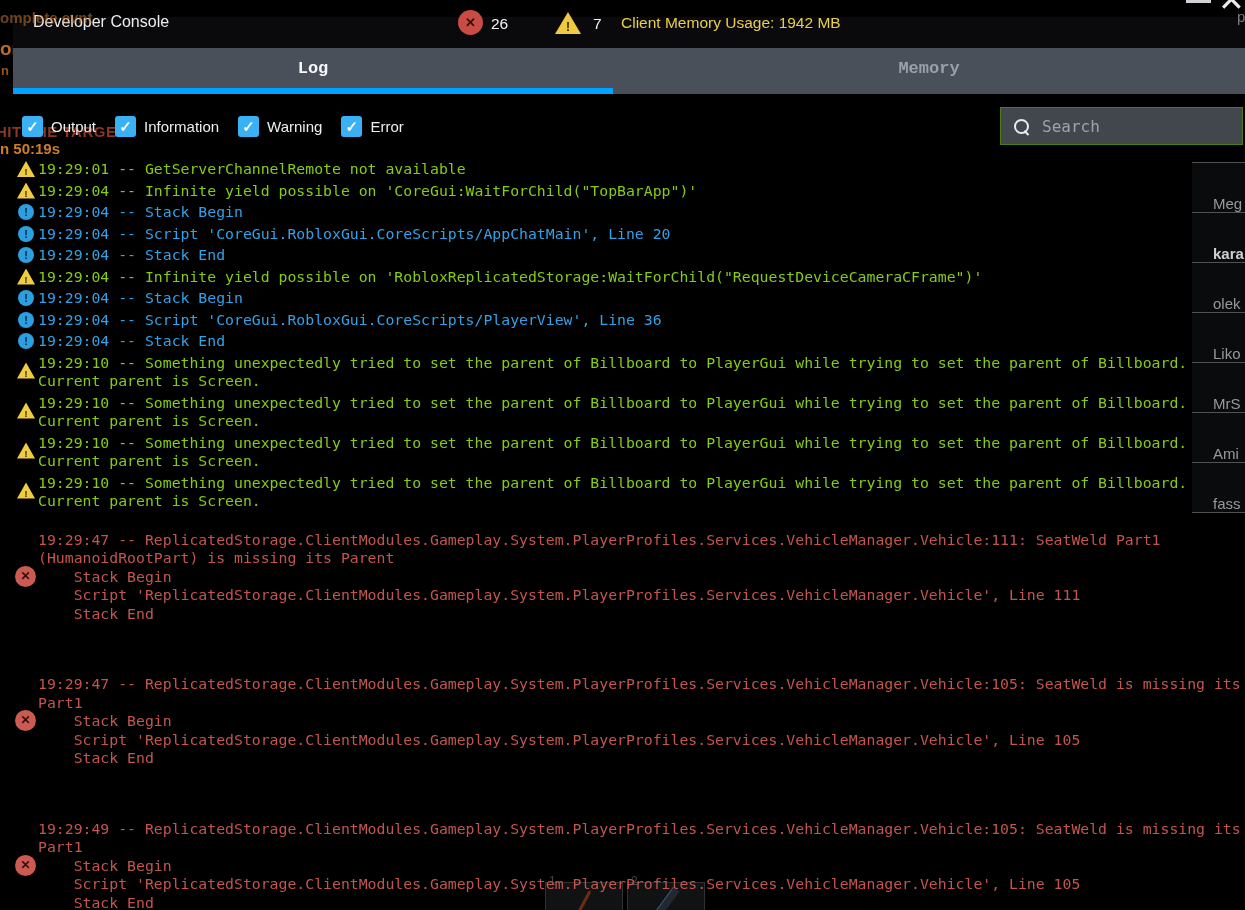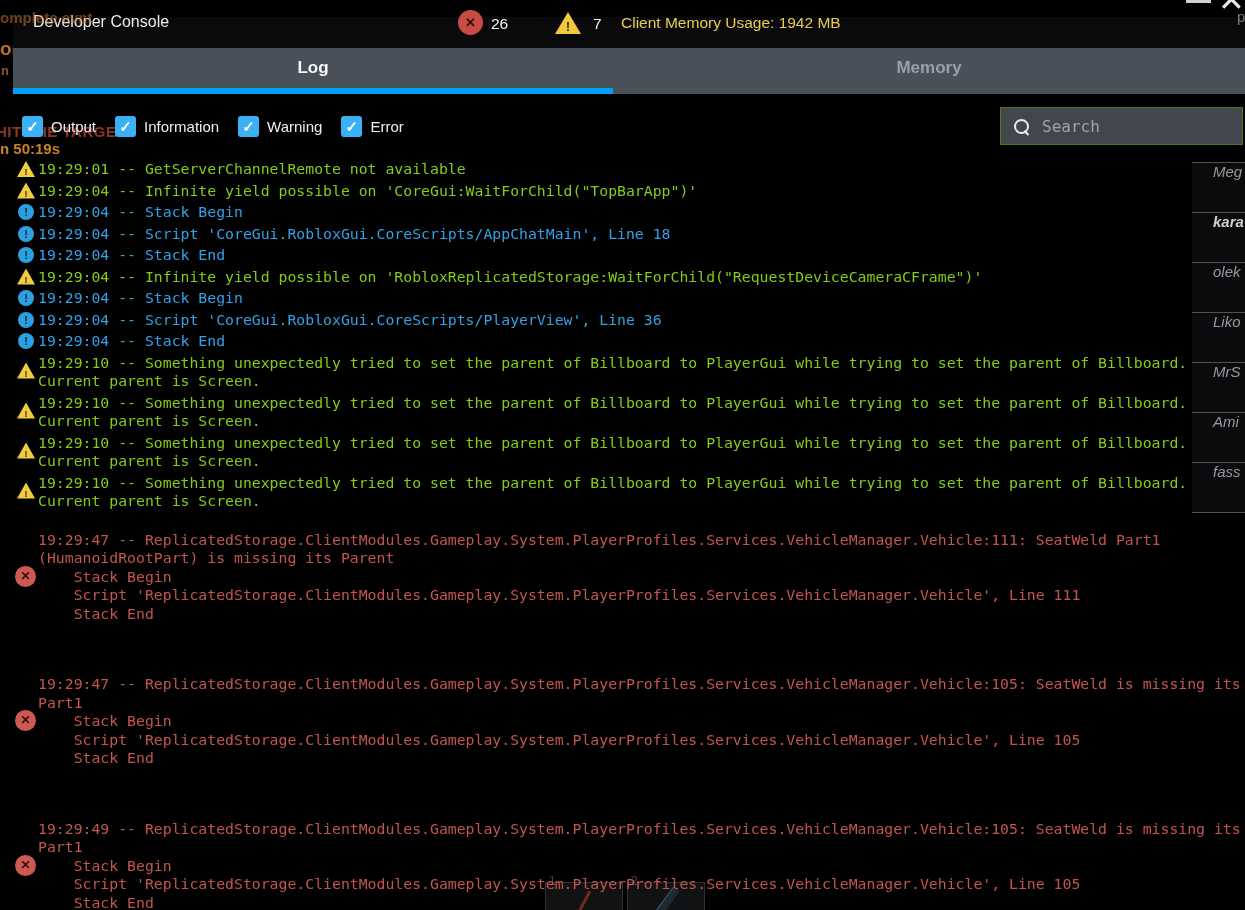--- a/index.html
+++ b/index.html
@@ -10,22 +10,22 @@
   
   .frag{position:absolute;z-index:1;white-space:pre;}
   .frag-event{left:0;top:9px;font-size:15px;font-weight:bold;color:rgba(196,118,52,0.55);z-index:3;}
   .frag-or{left:0;top:38px;font-size:19px;font-weight:bold;color:rgba(214,128,52,0.85);}
   .frag-n{left:1px;top:63px;font-size:13px;font-weight:bold;color:rgba(180,105,45,0.8);}
   .frag-target{left:-4px;top:123px;font-size:15px;font-weight:bold;letter-spacing:0.5px;color:rgba(148,58,38,0.95);}
   .frag-count{left:0;top:140px;font-size:15px;font-weight:bold;color:rgba(226,140,46,0.9);}
   .frag-prof{left:1206px;top:8px;font-size:15px;color:rgba(158,160,162,0.75);z-index:3;margin-left:31px;}
 
   .leaderboard{left:1192px;top:145px;width:53px;z-index:1;}
-  .lb-row{height:49px;border-top:1px solid rgba(150,153,156,0.5);display:flex;align-items:flex-start;
-          padding-left:21px;font-size:15px;color:#97999c;background:rgba(30,31,33,0.35);font-style:italic;}
+  .lb-row{height:49px;border-top:1px solid rgba(150,153,156,0.5);display:flex;align-items:flex-end;
+          padding-left:21px;font-size:15px;color:#97999c;background:rgba(30,31,33,0.35);}
   .lb-row:last-child{border-bottom:1px solid rgba(150,153,156,0.5);}
   .lb-row.hl{color:#ced0d2;font-weight:bold;}
 
   .hotbar-slot{z-index:1;width:76px;height:44px;background:rgba(19,20,22,0.9);
                border:1px solid rgba(72,74,78,0.55);}
   .slot-1{left:545px;top:865px;}
   .slot-2{left:627px;top:865px;}
   .slot-num{position:absolute;left:3px;top:-9px;font-size:12px;color:rgba(165,165,165,0.4);}
   .cane-shape{position:absolute;left:34px;top:6px;width:3px;height:36px;background:#7e3113;
               transform:rotate(28deg);border-radius:2px;opacity:0.85;}
@@ -43,21 +43,21 @@
               clip-path:polygon(50% 0,100% 100%,0 100%);background:#efc93e;color:#33270a;
               text-align:center;line-height:30px;font-size:12px;font-weight:bold;}
   .badge-warn-count{position:absolute;left:580px;top:-2px;font-size:15.5px;color:#f2f3f4;}
   .mem-usage{position:absolute;left:608px;top:-3px;font-size:15.5px;color:#e9cd4d;white-space:pre;}
   .win-min{position:absolute;left:1186px;top:0;width:25px;height:3px;background:#cfd2d4;z-index:3;}
   .win-close{position:absolute;left:1218px;top:-16px;font-size:32px;color:#ebebeb;z-index:3;
              font-family:"DejaVu Sans",sans-serif;line-height:32px;}
 
   .tabbar{left:13px;top:31px;width:1232px;height:46px;background:#4a5059;z-index:2;}
   .tab{position:absolute;top:0;height:40px;display:flex;align-items:center;justify-content:center;
-       font-size:17px;font-weight:bold;}
+       font-size:17px;font-weight:bold;font-family:Liberation Mono, monospace;}
   .tab-log{left:0;width:600px;color:#f7f8f9;}
   .tab-memory{left:600px;width:632px;color:#99a0a9;}
   .tab-underline{position:absolute;left:0;top:40px;width:600px;height:6px;background:#00a2ff;}
 
   .filterbar{left:22px;top:97px;height:24px;display:flex;align-items:center;z-index:2;}
   .filter-item{display:flex;align-items:center;margin-right:19px;cursor:default;}
   .checkbox{width:21px;height:21px;border-radius:3px;background:#3ab0f5;color:#fff;
             text-align:center;line-height:21px;font-size:15px;font-weight:bold;margin-right:8px;}
   .filter-label{font-size:15px;color:#eceff1;}
 
@@ -187,21 +187,21 @@
       <div class="entry warning">
         <span class="sev-icon icon-warning">!</span>
         <div class="log-line">19:29:04 -- Infinite yield possible on 'CoreGui:WaitForChild("TopBarApp")'</div>
       </div>
       <div class="entry info">
         <span class="sev-icon icon-info">!</span>
         <div class="log-line">19:29:04 -- Stack Begin</div>
       </div>
       <div class="entry info">
         <span class="sev-icon icon-info">!</span>
-        <div class="log-line">19:29:04 -- Script 'CoreGui.RobloxGui.CoreScripts/AppChatMain', Line 18</div>
+        <div class="log-line">19:29:04 -- Script 'CoreGui.RobloxGui.CoreScripts/AppChatMain', Line 20</div>
       </div>
       <div class="entry info">
         <span class="sev-icon icon-info">!</span>
         <div class="log-line">19:29:04 -- Stack End</div>
       </div>
       <div class="entry warning">
         <span class="sev-icon icon-warning">!</span>
         <div class="log-line">19:29:04 -- Infinite yield possible on 'RobloxReplicatedStorage:WaitForChild("RequestDeviceCameraCFrame")'</div>
       </div>
       <div class="entry info">

